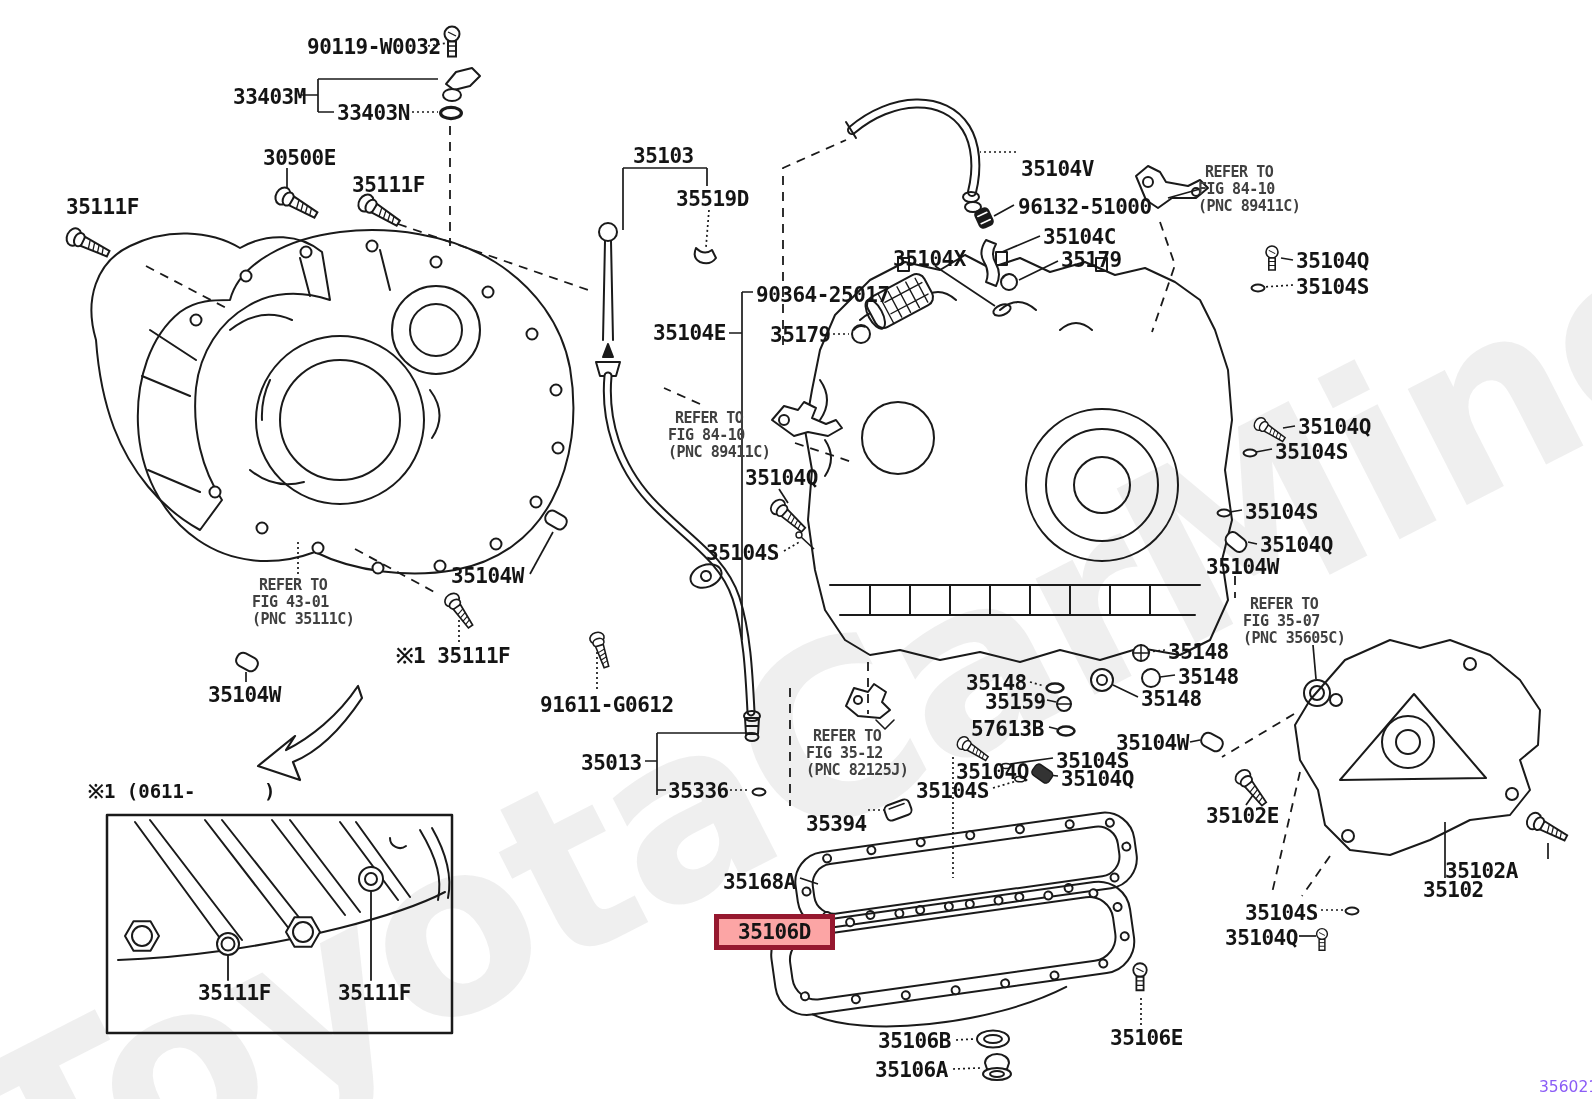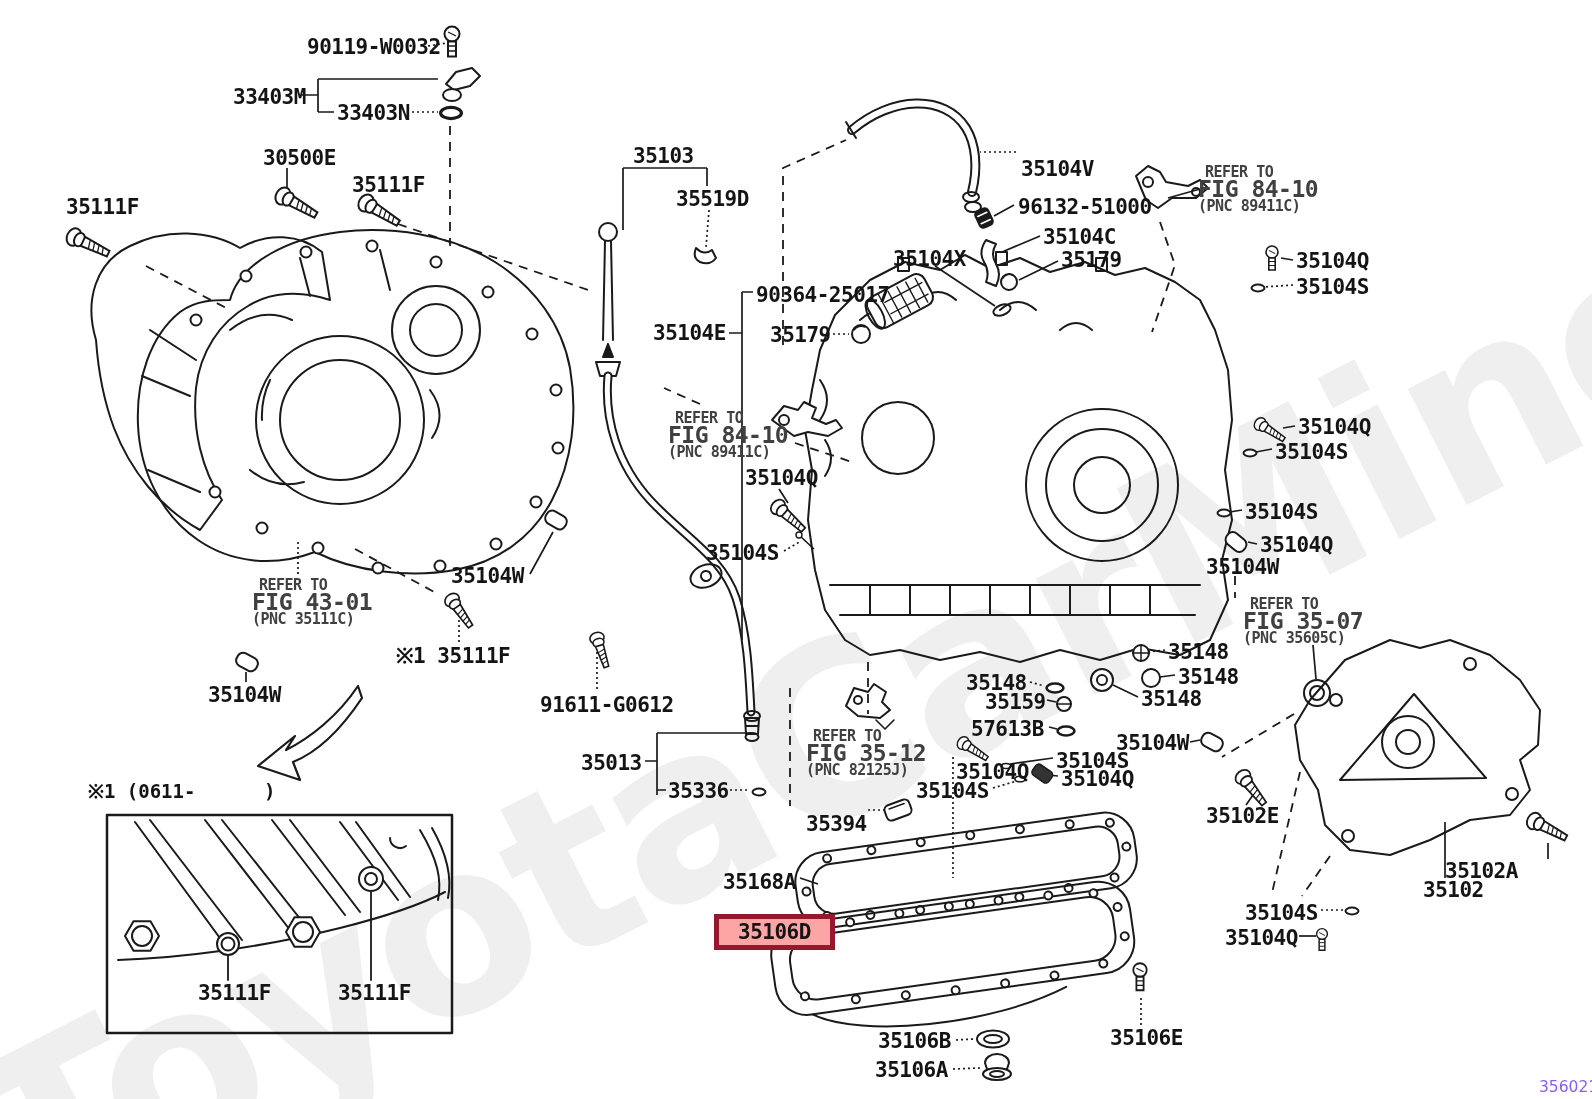--- a/index.html
+++ b/index.html
@@ -13,21 +13,21 @@
   #art{position:absolute;inset:0;z-index:1;}
   #labels{position:absolute;inset:0;z-index:2;}
   .plabel{position:absolute;font:700 21px/22px "DejaVu Sans Mono",monospace;
       letter-spacing:-0.5px;color:#141414;white-space:pre;cursor:pointer;}
   .plabel.selected{border:5px solid var(--hl,#96182f);padding:2px 19px;
       margin-left:-13px;margin-top:-10px;background:#fca5a5;}
   .note{position:absolute;font:700 15px/16px "DejaVu Sans Mono",monospace;
       letter-spacing:-0.5px;color:#404040;white-space:pre;}
   .note span{display:block;}
   .note span:nth-child(1){padding-left:7px;}
-  .note span:nth-child(2){font-size:23px;line-height:18px;}
+  .note span:nth-child(2){font-size:15px;line-height:18px;}
   .footnote{position:absolute;font:700 19px/20px "DejaVu Sans Mono",monospace;
       color:#141414;white-space:pre;z-index:2;}
   .dcode{position:absolute;font:400 15.5px "DejaVu Sans",sans-serif;
       color:#8b5cf6;z-index:2;margin-left:25px;}
 </style>
 </head>
 <body>
 
 <div id="stage">
 

